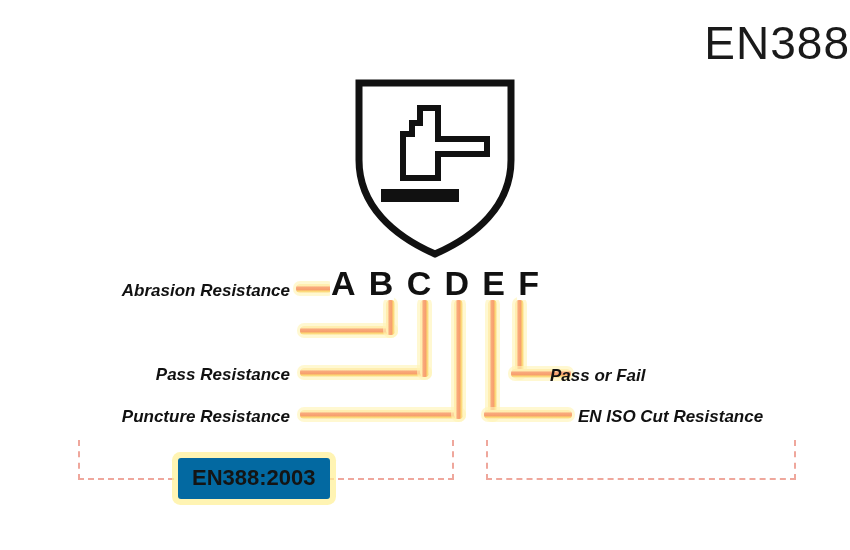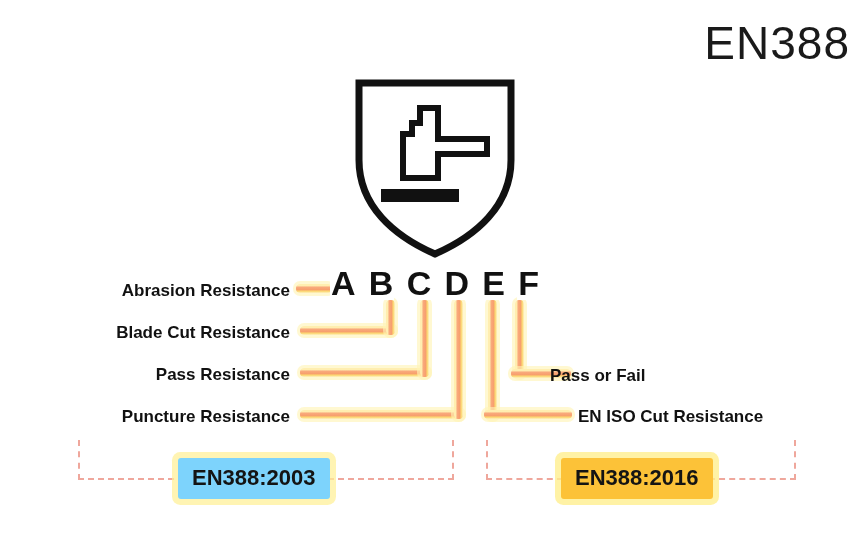--- a/index.html
+++ b/index.html
@@ -50,20 +50,21 @@
 
   
   .lbl{
     position:absolute;
     font-size:17px;
     font-weight:bold;
     color:#111111;
     line-height:1;
     white-space:nowrap;
     z-index:5;
+    font-style:italic;
   }
   .lbl-left{text-align:right;}
   .lbl-right{text-align:left;}
 
   
   .conn{position:absolute;z-index:2;}
   .conn.h{
     height:9px;
     background:linear-gradient(to bottom,#ffeeb0 0%,#ffeeb0 18%,#f9a97c 36%,#f7a06e 62%,#fbd56d 80%,#fff3c4 100%);
     border-radius:4px;
@@ -83,21 +84,21 @@
     border-top:none;
     box-sizing:border-box;
     z-index:1;
     background:transparent;
   }
 
   
   .badge{
     position:absolute;
     z-index:4;
-    background:#7dd3fc;
+    background:#0369a1;
     color:#141414;
     font-size:22px;
     font-weight:bold;
     line-height:1;
     padding:9px 14px 10px 14px;
     border-radius:3px;
     white-space:nowrap;
     box-shadow:0 0 0 6px rgba(255,240,150,0.72);
   }
   .badge.b2{background:#fcc238;box-shadow:0 0 0 6px rgba(255,238,140,0.78);}
@@ -123,21 +124,20 @@
     <span>A</span>
     <span>B</span>
     <span>C</span>
     <span>D</span>
     <span>E</span>
     <span>F</span>
   </div>
 
   <div class="lbl lbl-left" style="left:40px;top:282px;width:250px;">Abrasion Resistance</div>
 
-  <div class="lbl lbl-left" style="left:40px;top:324px;width:250px;">Blade Cut Resistance</div>
 
   <div class="lbl lbl-left" style="left:40px;top:366px;width:250px;">Pass Resistance</div>
 
   <div class="lbl lbl-left" style="left:40px;top:408px;width:250px;">Puncture Resistance</div>
 
   <div class="lbl lbl-right" style="left:550px;top:367px;">Pass or Fail</div>
 
   <div class="lbl lbl-right" style="left:578px;top:408px;">EN ISO Cut Resistance</div>
 
   <div class="conn h" style="left:296px;top:284px;width:36px;"></div>
@@ -156,15 +156,14 @@
 
   <div class="conn v" style="left:488px;top:300px;height:119px;"></div>
   <div class="conn h" style="left:484px;top:410px;width:88px;"></div>
 
   <div class="dashbox" style="left:78px;top:440px;width:376px;height:40px;"></div>
 
   <div class="dashbox" style="left:486px;top:440px;width:310px;height:40px;"></div>
 
   <div class="badge" style="left:178px;top:458px;">EN388:2003</div>
 
-  <div class="badge b2" style="left:561px;top:458px;">EN388:2016</div>
 
 </div>
 
 </body></html>

